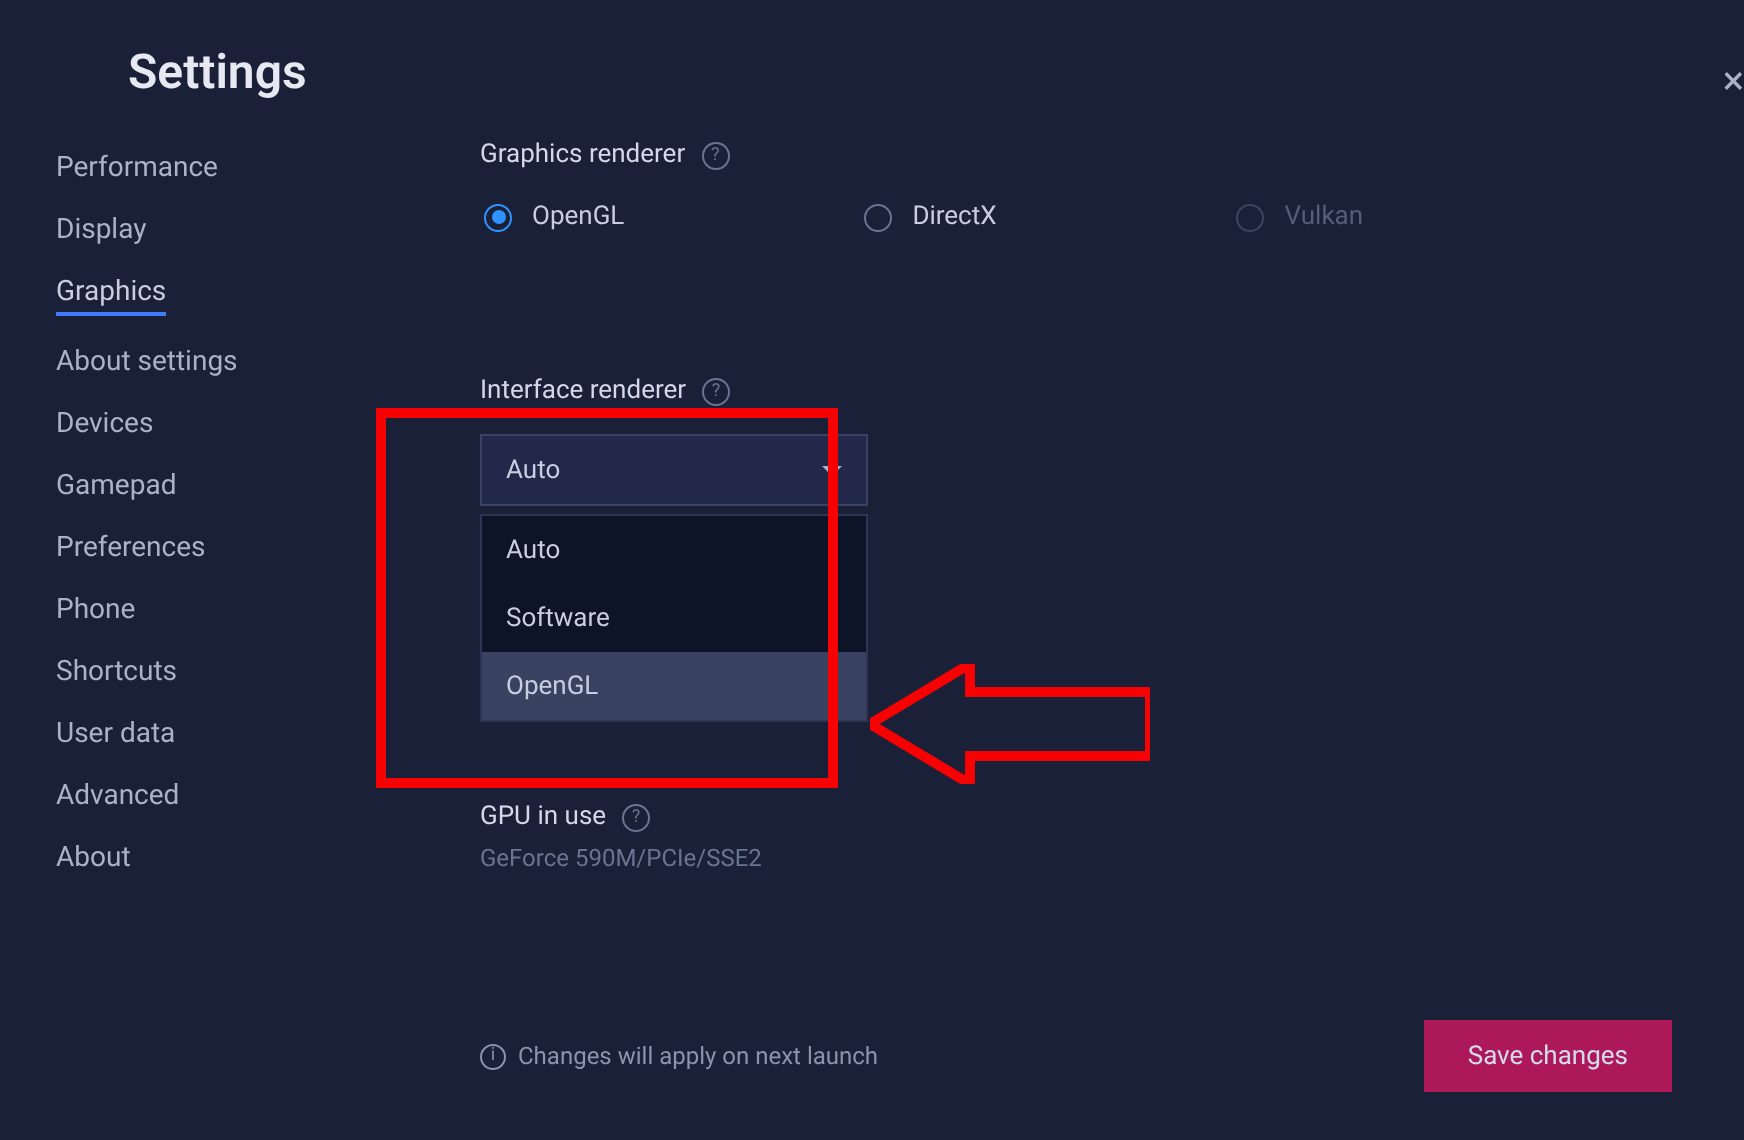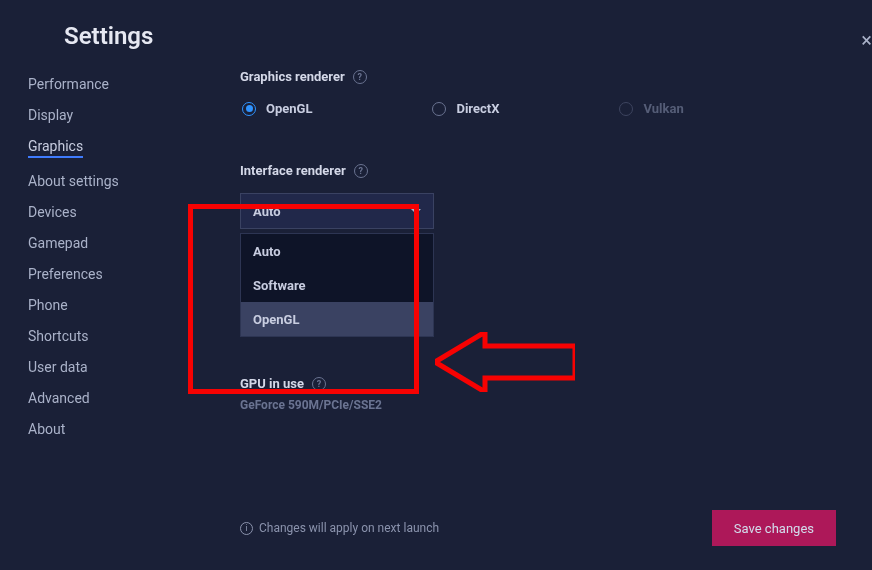--- a/index.html
+++ b/index.html
@@ -62,21 +62,20 @@
     }
     .sidebar-item.active {
       color: #c8cde0;
       border-bottom: 2px solid #3f7bfd;
       padding-bottom: 2px;
     }
     .main {
       flex: 1;
       padding: 0 24px 0 40px;
       position: relative;
-      font-weight: bold;
     }
     .section {
       margin-bottom: 18px;
     }
     .section-label {
       color: #d4d8e8;
       font-size: 13px;
       display: inline-flex;
       align-items: center;
       gap: 8px;
@@ -135,21 +134,21 @@
     .red-box {
       position: absolute;
       border: 5px solid #f70202;
       pointer-events: none;
     }
     .red-arrow {
       position: absolute;
       pointer-events: none;
     }
     .interface-section {
-      margin-top: 44px;
+      margin-top: 68px;
     }
     .dropdown {
       margin-top: 14px;
       width: 194px;
       position: relative;
     }
     .dropdown-selected {
       background: #21284a;
       border: 1px solid #3a4262;
       height: 36px;

